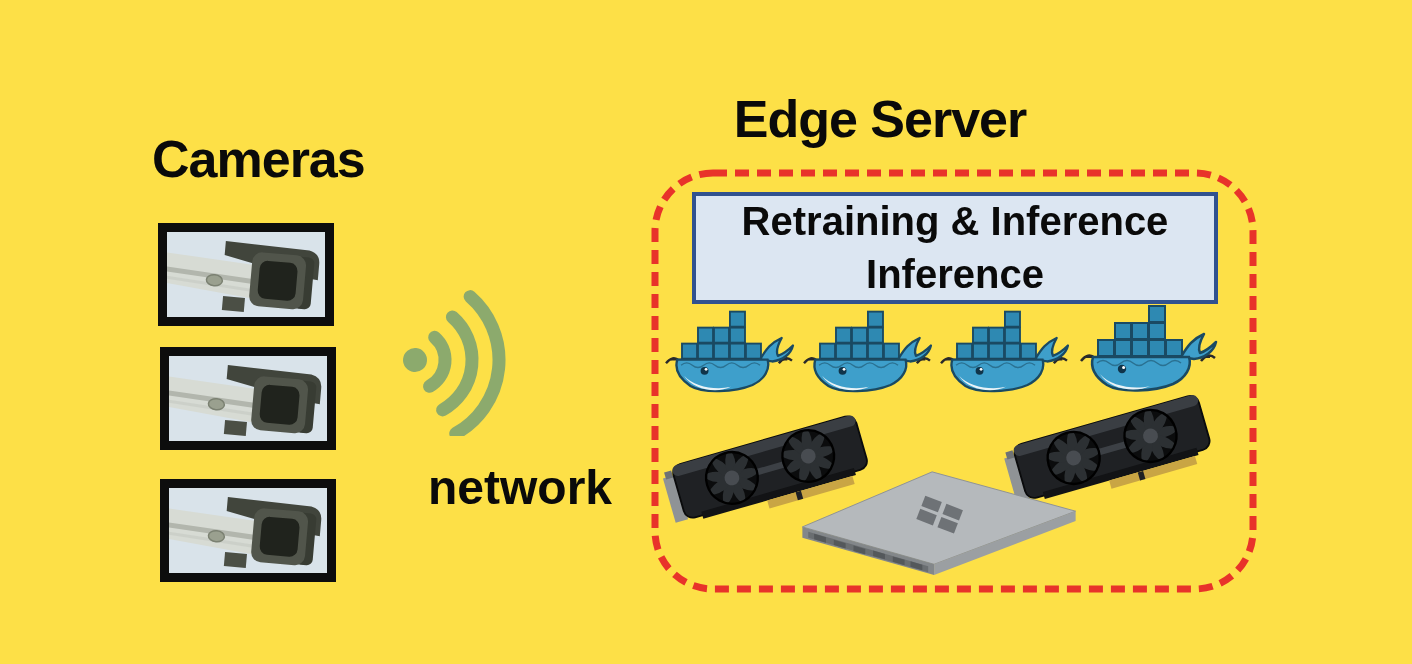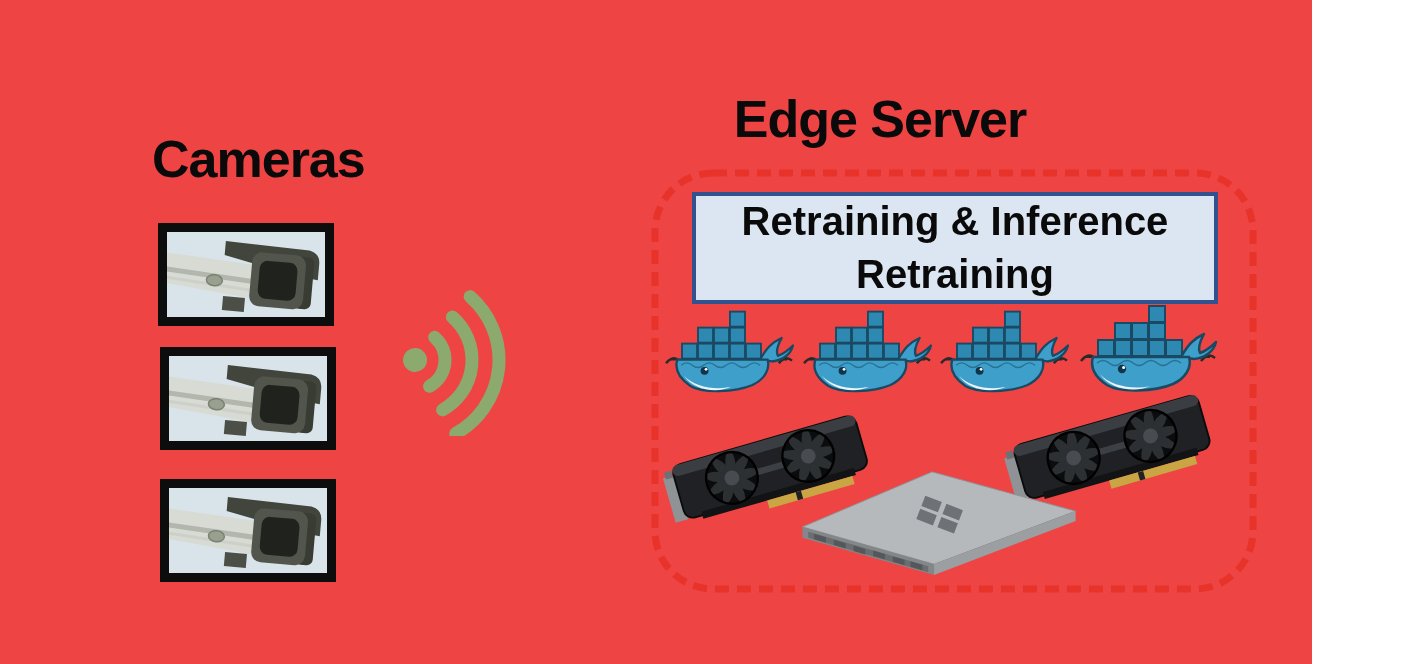--- a/index.html
+++ b/index.html
@@ -1,17 +1,17 @@
 <!DOCTYPE html>
 <html><head>
 <meta charset="utf-8">
 <style>
   html,body{margin:0;padding:0;background:#ffffff;}
   .canvas{
-    position:relative;width:1312px;height:664px;background:#ef4444;
+    position:relative;width:1412px;height:664px;background:#fde047;
     font-family:"Liberation Sans", sans-serif;overflow:hidden;
   }
   .abs{position:absolute;}
   .lbl{color:#0a0a0a;font-weight:bold;line-height:1.15;}
   .title-cameras{left:152px;top:130px;width:240px;font-size:52px;letter-spacing:-1px;}
   .title-edge{left:660px;top:90px;width:440px;font-size:52px;text-align:center;letter-spacing:-1px;}
   .title-localnet{left:370px;top:452px;width:300px;font-size:48px;line-height:1.5;text-align:center;}
   .gpus-label{left:840px;top:406px;width:200px;font-size:46px;text-align:center;}
   .camera-frame{
     width:176px;height:103px;border:9px solid #0d0d0d;background:#d9e3ea;
@@ -157,31 +157,32 @@
   <div class="abs camera-frame cam3">
     <svg width="158" height="86">
         <use href="#camera" width="100%" height="100%"></use>
       </svg>
   </div>
 
   <svg class="abs" style="left:396px;top:284px;width:122px;height:152px;" viewBox="0 0 120 152">
     <use href="#wifi" width="100%" height="100%"></use>
   </svg>
   <div class="abs lbl title-localnet">
+    <div>network</div>
   </div>
 
   <div class="abs lbl title-edge">Edge Server</div>
 
   <svg class="abs" style="left:650px;top:168px;width:608px;height:426px;" viewBox="0 0 608 426">
     <rect x="5" y="5" width="598" height="416" rx="58" fill="none" stroke="#E8332A" stroke-width="7" stroke-dasharray="14 8"></rect>
   </svg>
 
   <div class="abs blue-box">
     <div>Retraining &amp; Inference</div>
-    <div>Retraining</div>
+    <div>Inference</div>
   </div>
 
   <svg class="abs whale-svg w1" viewBox="0 0 140 100">
     <use href="#whale" width="100%" height="100%"></use>
     </svg>
   <svg class="abs whale-svg w2" viewBox="0 0 140 100">
     <use href="#whale" width="100%" height="100%"></use>
     </svg>
   <svg class="abs whale-svg w3" viewBox="0 0 140 100">
     <use href="#whale" width="100%" height="100%"></use>

